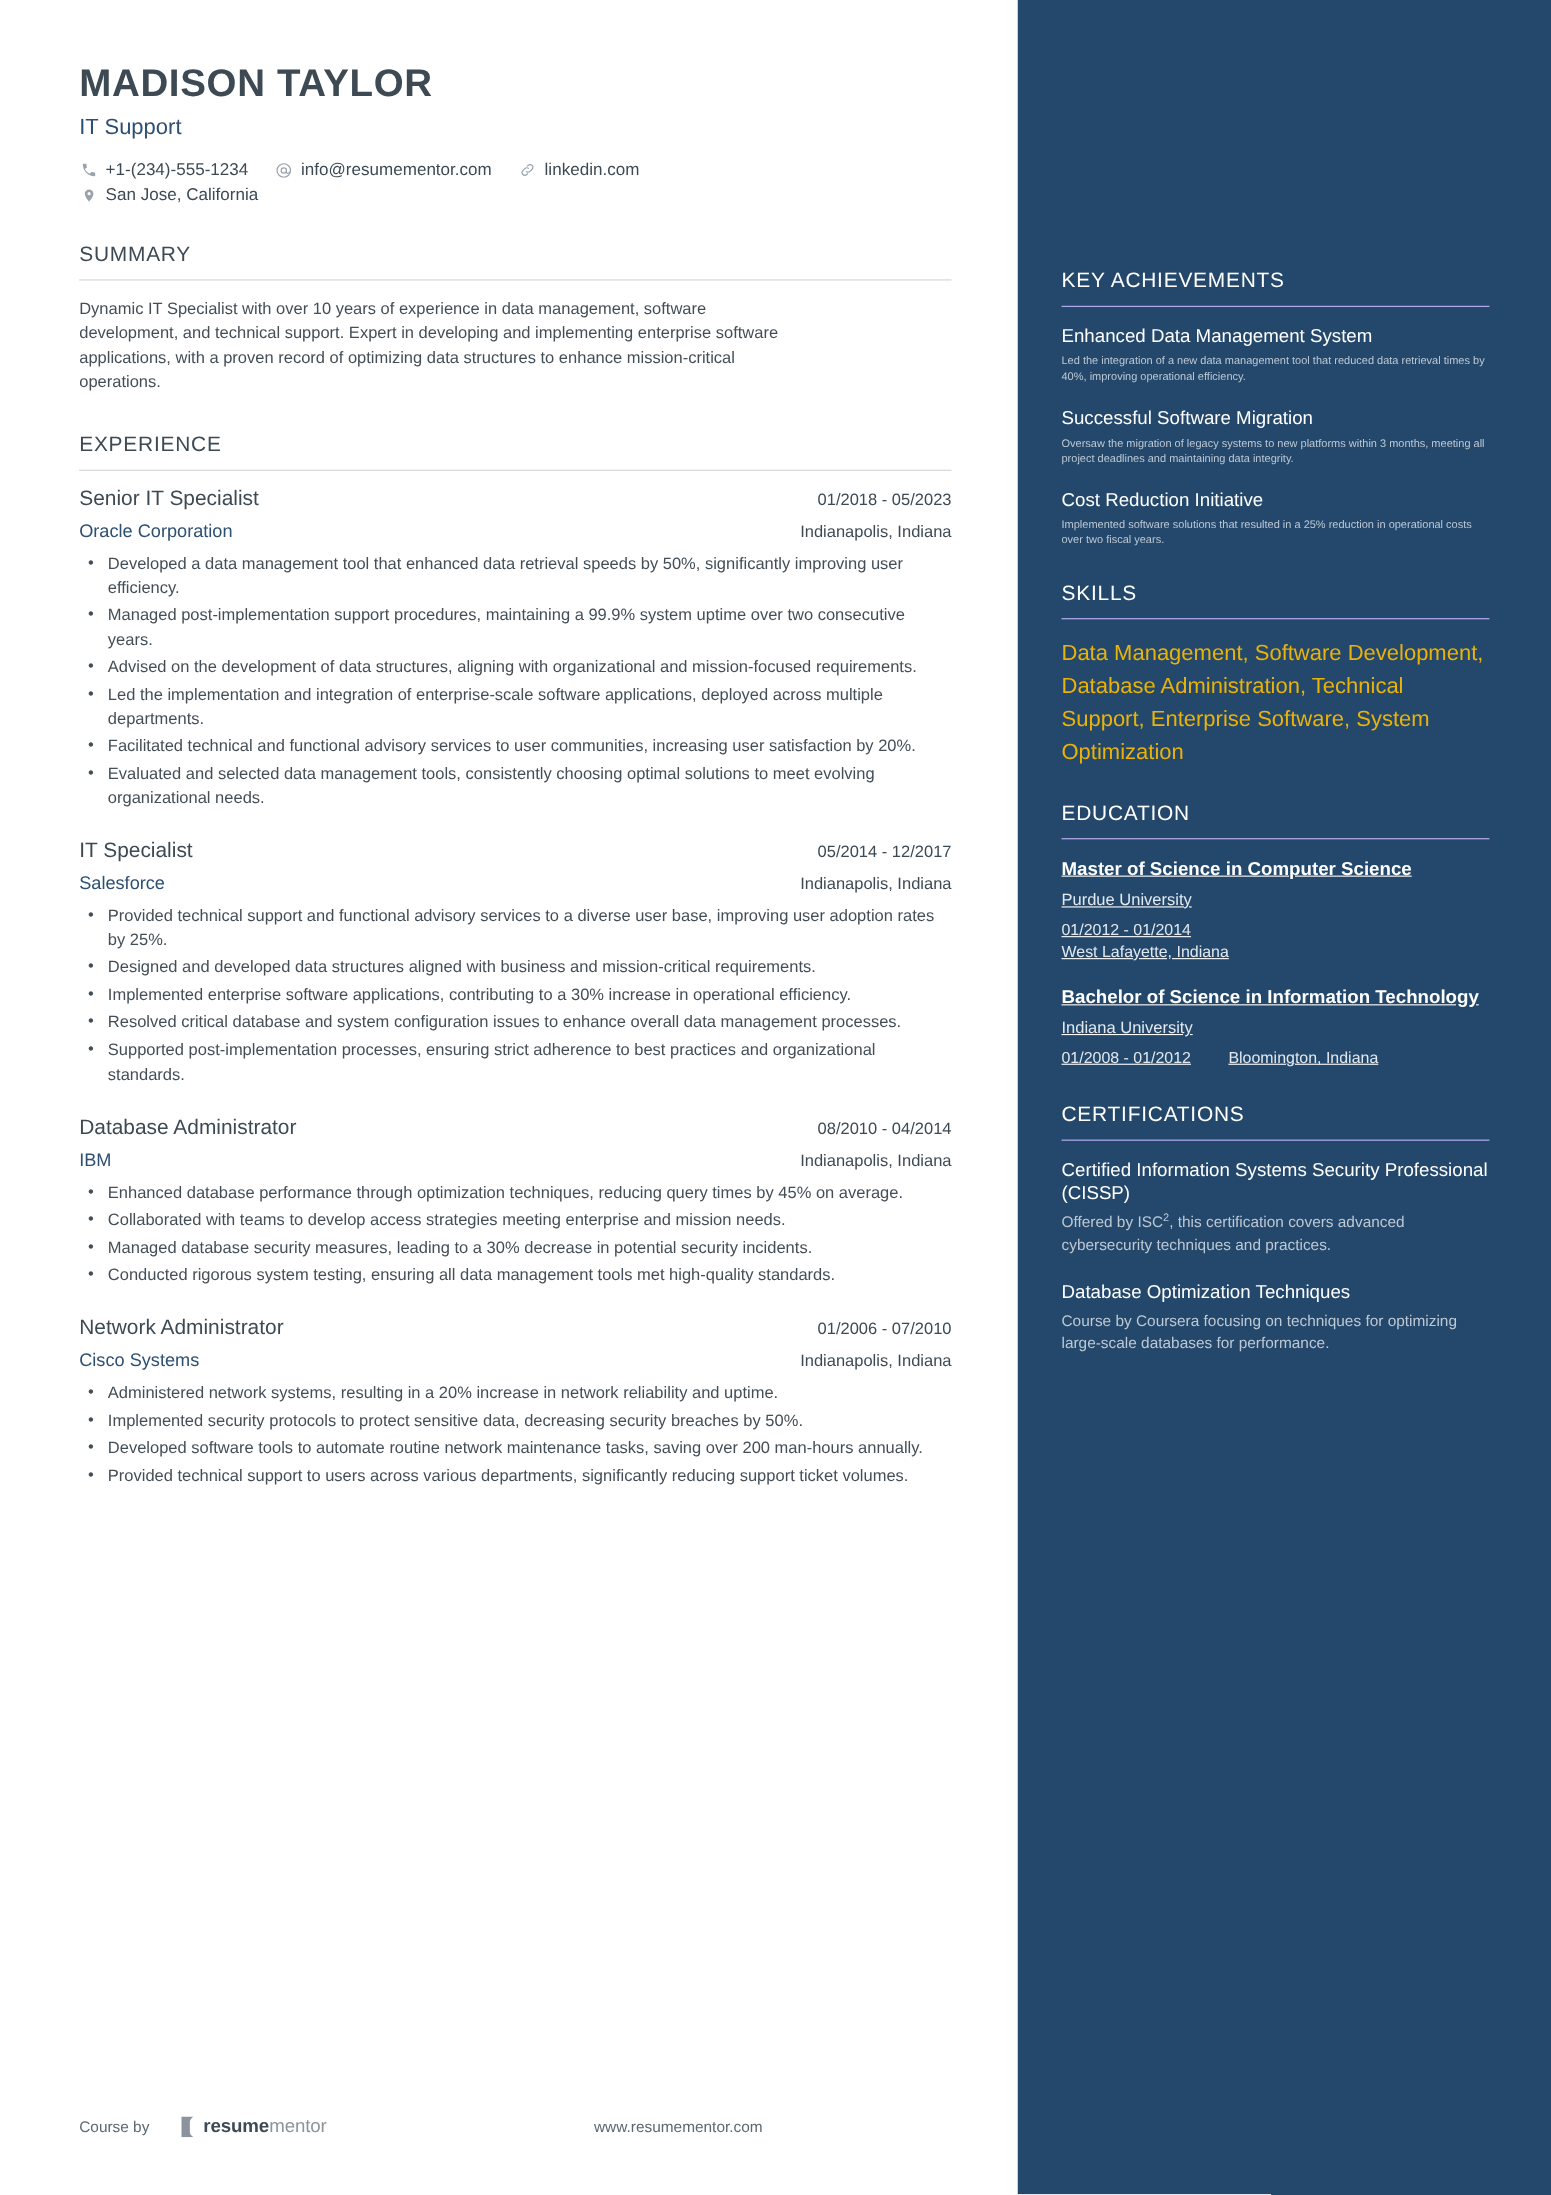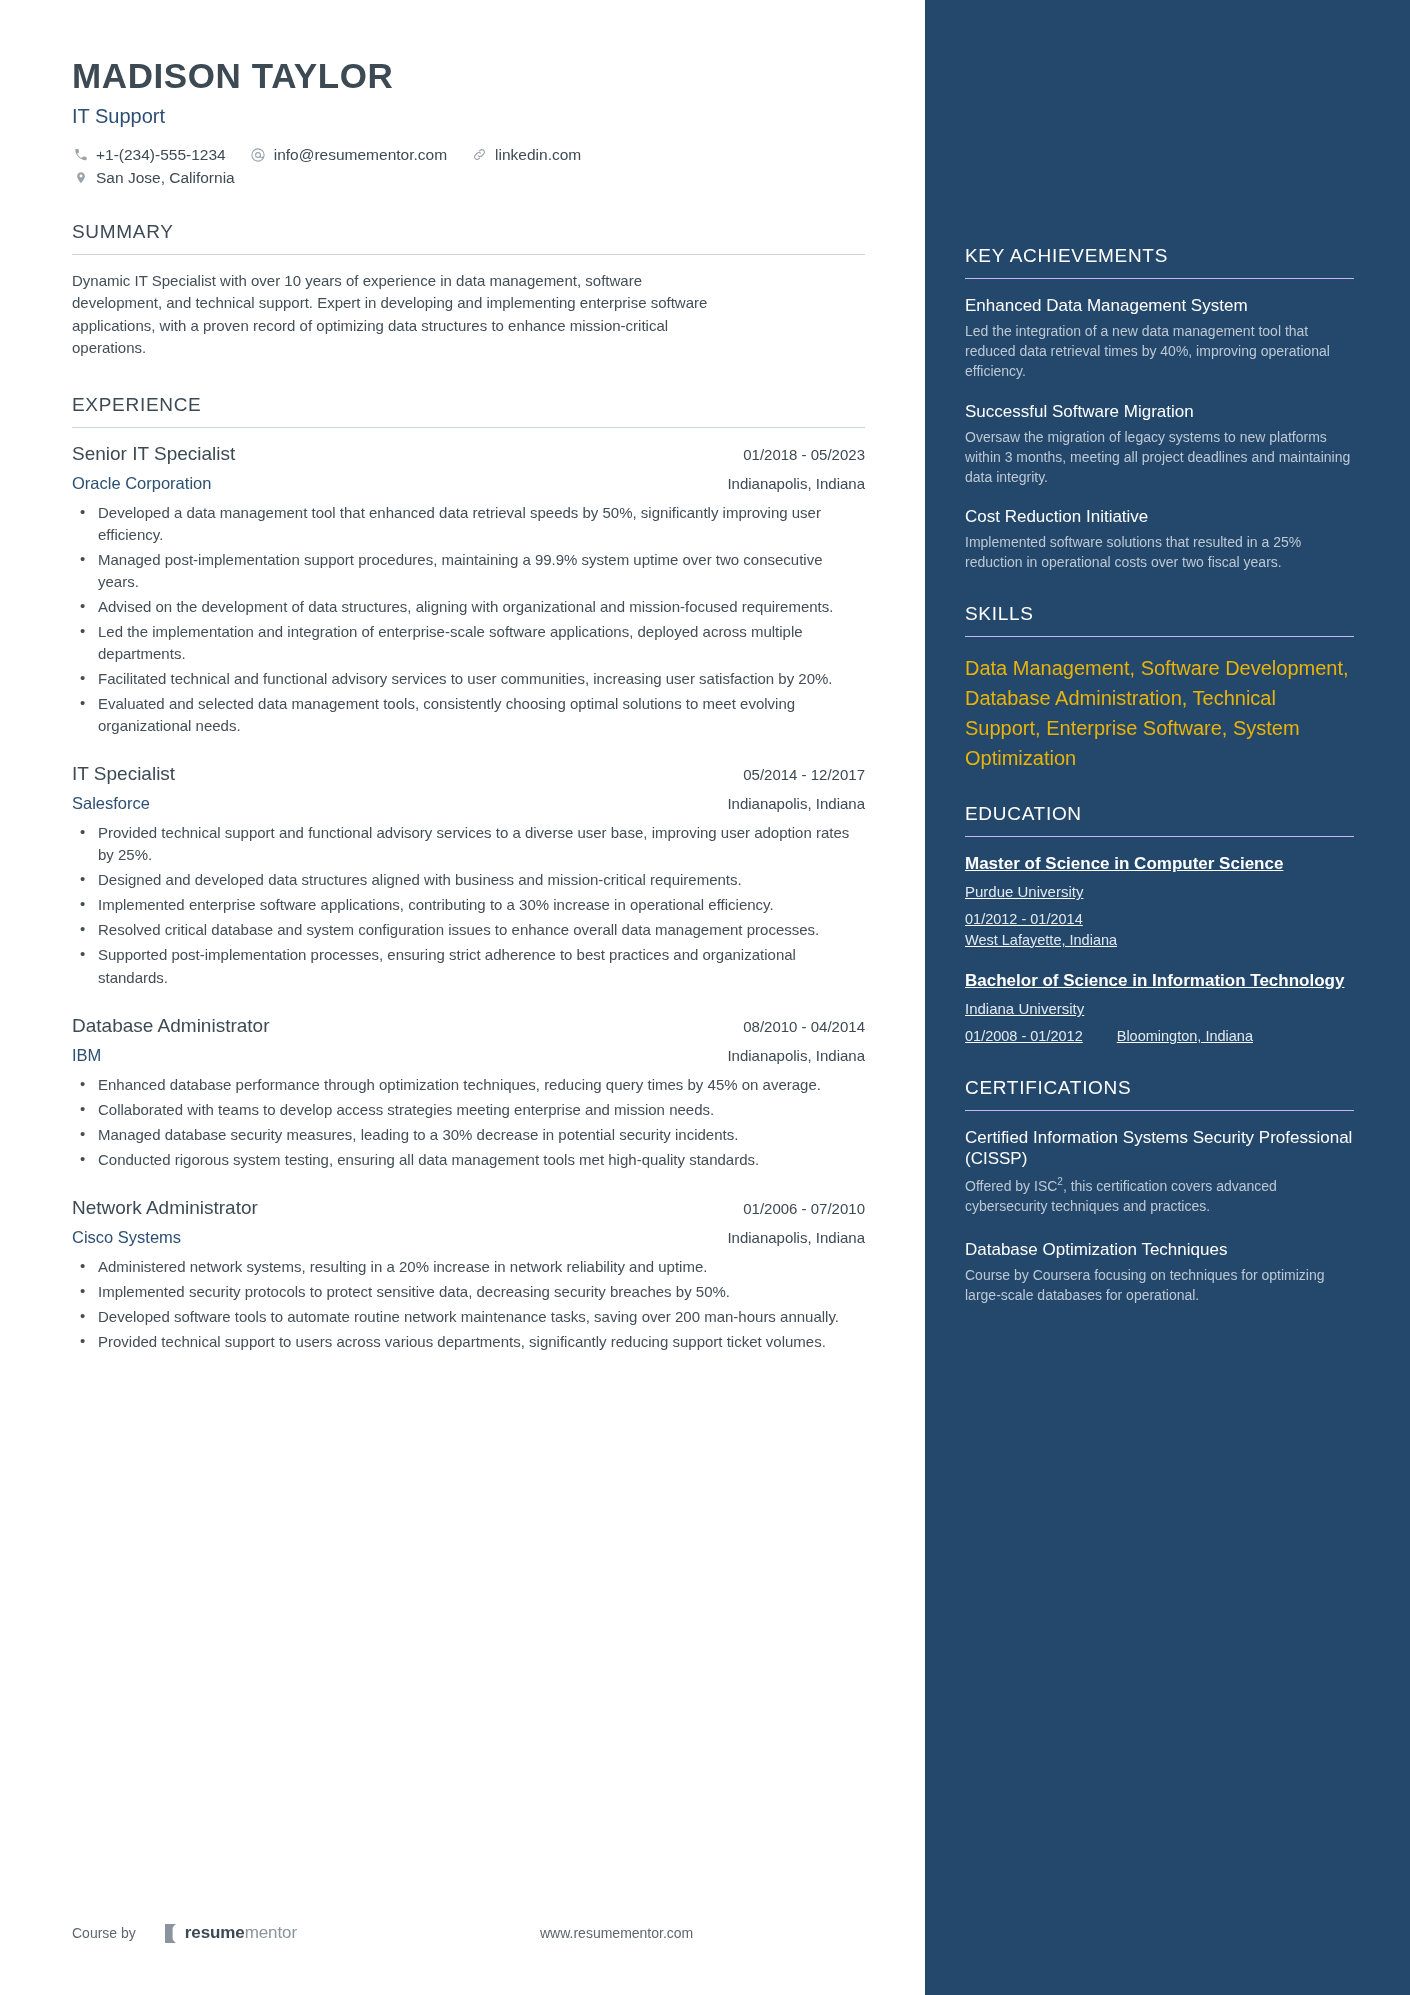--- a/index.html
+++ b/index.html
@@ -196,21 +196,21 @@
   }
 
   .ach-item { margin-bottom: 19px; }
   .ach-title {
     font-size: 17px;
     color: #ffffff;
     line-height: 1.24;
     margin-bottom: 6px;
   }
   .ach-desc {
-    font-size: 14px;
+    font-size: 10px;
     line-height: 1.42;
     color: #bdc8d4;
   }
 
   .skills-text {
     font-size: 20px;
     line-height: 1.5;
     color: #eab308;
   }
 
@@ -443,19 +443,19 @@
 
     <div class="side-section">
       <div class="side-title">CERTIFICATIONS</div>
       <div id="certifications-list">
           <div class="cert-item">
             <div class="cert-title">Certified Information Systems Security Professional (CISSP)</div>
             <div class="cert-desc"><span>Offered by ISC</span><sup>2</sup><span>, this certification covers advanced cybersecurity techniques and practices.</span></div>
           </div>
           <div class="cert-item">
             <div class="cert-title">Database Optimization Techniques</div>
-            <div class="cert-desc"><span>Course by Coursera focusing on techniques for optimizing large-scale databases for operational.</span><span></span></div>
+            <div class="cert-desc"><span>Course by Coursera focusing on techniques for optimizing large-scale databases for performance.</span><span></span></div>
           </div>
         </div>
     </div>
 
   </div>
 </div>
 
 </body></html>

